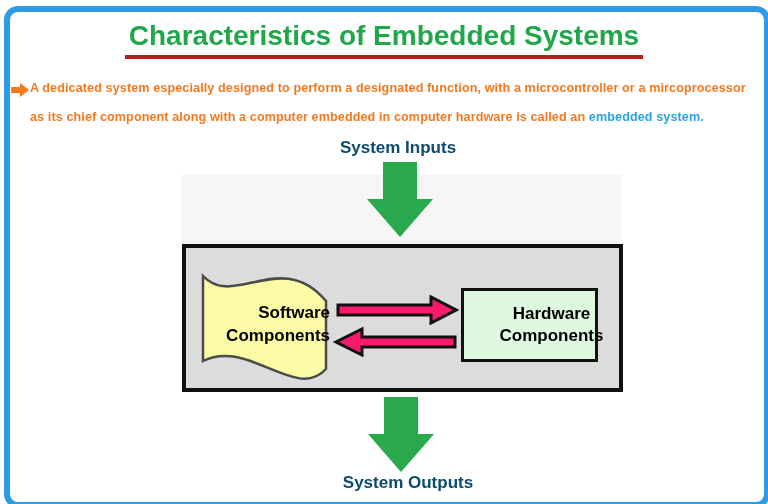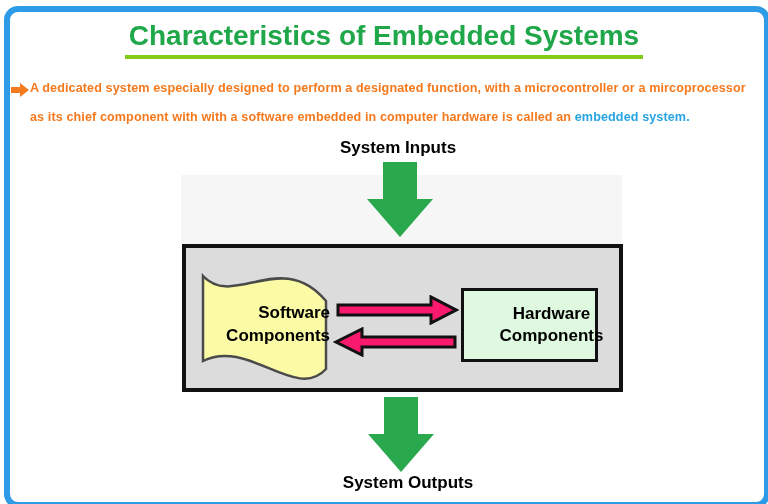--- a/index.html
+++ b/index.html
@@ -7,32 +7,32 @@
     position:relative;width:768px;height:504px;background:#ffffff;
     font-family:"Liberation Sans", sans-serif;overflow:hidden;
   }
   .frame{
     position:absolute;left:4px;top:6px;width:754px;height:490px;
     border:6px solid #2D9BE6;border-radius:14px;pointer-events:none;
   }
   .title-wrap{position:absolute;left:0;right:0;top:20px;text-align:center;}
   .title{
     display:inline-block;color:#1FA74A;font-size:28px;font-weight:bold;
-    letter-spacing:0px;border-bottom:4px solid #84cc16;padding:0 4px 3px 4px;
+    letter-spacing:0px;border-bottom:4px solid #b91c1c;padding:0 4px 3px 4px;
   }
   .bullet-icon{position:absolute;left:11px;top:83px;}
   .def-line{
     position:absolute;left:30px;white-space:nowrap;color:#F5791D;
     font-size:12.6px;font-weight:bold;letter-spacing:0.1px;
   }
   .def-line .hl{color:#29A4E2;margin-top:8px;}
   .line1{top:81px;}
   .line2{top:110px;}
   .flow-label{
-    position:absolute;color:#000000;font-size:17px;font-weight:bold;
+    position:absolute;color:#0c4a6e;font-size:17px;font-weight:bold;
     text-align:center;width:200px;
   }
   .input-label{left:298px;top:138px;}
   .output-label{left:308px;top:473px;}
   .gray-patch{position:absolute;left:181px;top:175px;width:441px;height:69px;background:#F6F6F6;}
   .big-arrow{position:absolute;}
   .arrow-top{left:367px;top:162px;}
   .arrow-bottom{left:368px;top:397px;}
   .panel{
     position:absolute;left:182px;top:244px;width:441px;height:148px;
@@ -69,21 +69,21 @@
   <div class="title-wrap">
     <span class="title">Characteristics of Embedded Systems</span>
   </div>
 
   <svg class="bullet-icon" width="18" height="14" viewBox="0 0 18 14">
     <path d="M0,4 L9,4 L9,0 L18,7 L9,14 L9,10 L0,10 Z" fill="#F5791D"></path>
   </svg>
 
   <div class="def-line line1">A dedicated system especially designed to perform a designated function, with a microcontroller or a mircoprocessor</div>
   <div class="def-line line2">
-    <span>as its chief component with with a software embedded in computer hardware is called an</span>
+    <span>as its chief component along with a computer embedded in computer hardware is called an</span>
     <span class="hl">embedded system.</span>
   </div>
 
   <div class="flow-label input-label">System Inputs</div>
 
   <div class="gray-patch"></div>
 
   <svg class="big-arrow arrow-top" width="66" height="75" viewBox="0 0 66 75">
     <rect x="16" y="0" width="34" height="38" fill="#2AA84D"></rect>
     <polygon points="0,37 66,37 33,75" fill="#2AA84D"></polygon>

